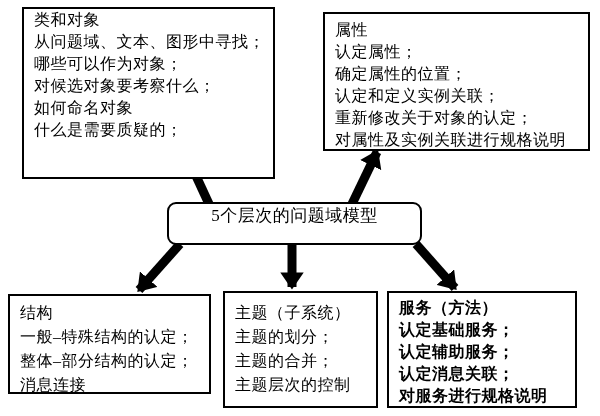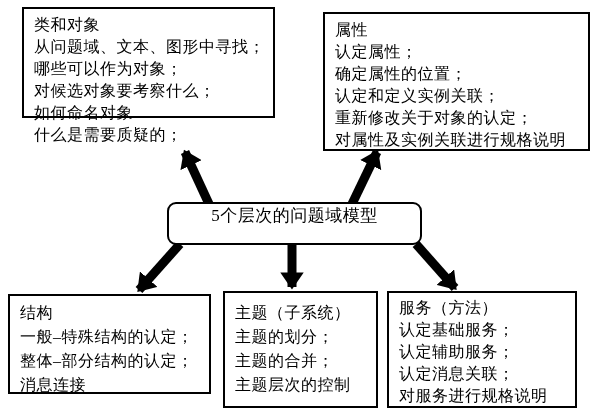--- a/index.html
+++ b/index.html
@@ -22,30 +22,30 @@
     background: #ffffff;
     border: 2px solid #000000;
     box-sizing: border-box;
     font-size: 16px;
   }
   .tline {
     padding-left: 10px;
     white-space: nowrap;
     letter-spacing: 0.5px;
   }
-  #box-classes  { left: 22px;  top: 7px;   width: 253px; height: 111px; padding-top: 5px; }
+  #box-classes  { left: 22px;  top: 7px;   width: 253px; height: 172px; }
   #box-classes .tline { line-height: 22px; }
   #box-attrs    { left: 323px; top: 12px;   width: 267px; height: 139px; padding-top: 5px; }
   #box-attrs .tline { line-height: 22px; }
   #box-struct   { left: 8px;   top: 294px; width: 203px; height: 100px; padding-top: 5px; }
   #box-struct .tline { line-height: 24px; }
   #box-subject  { left: 223px; top: 291px; width: 155px; height: 117px; padding-top: 8px; }
   #box-subject .tline { line-height: 24px; }
   #box-service  { left: 387px; top: 291px; width: 190px; height: 117px; padding-top: 4px; }
-  #box-service .tline { line-height: 22px; }
+  #box-service .tline { line-height: 22px; font-weight: bold; }
   .center-box {
     position: absolute;
     left: 167px; top: 202px;
     width: 255px; height: 43px;
     box-sizing: border-box;
     background: #ffffff;
     border: 2px solid #000000;
     border-radius: 9px;
     display: flex;
     align-items: flex-start;

